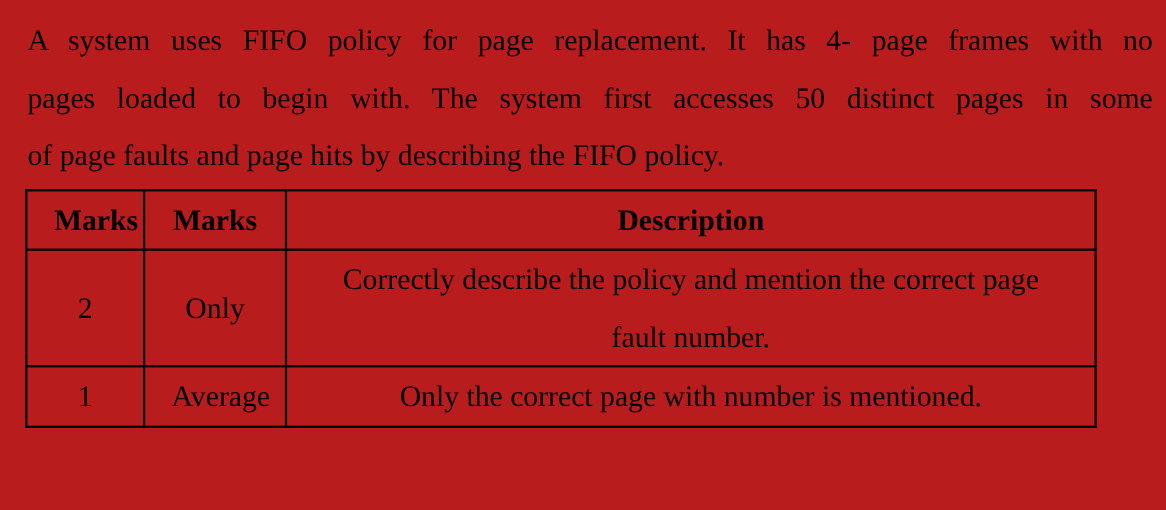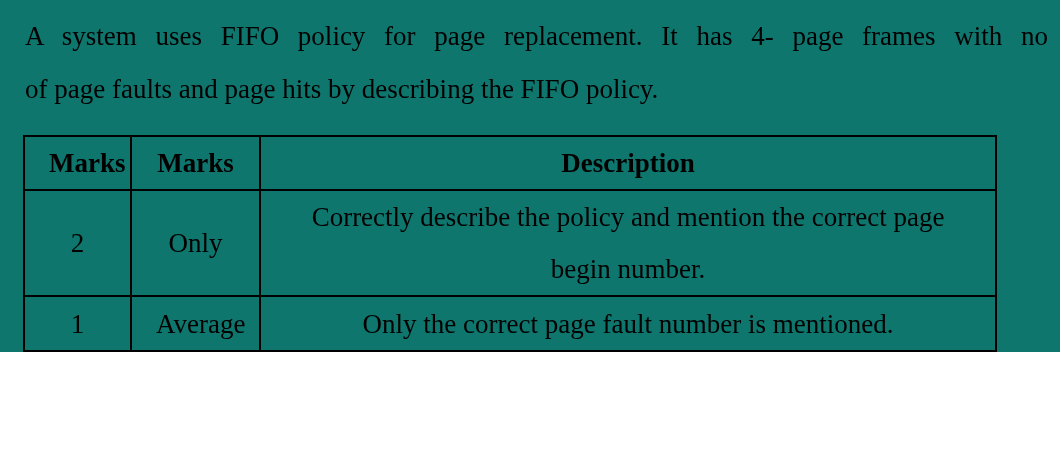--- a/index.html
+++ b/index.html
@@ -6,22 +6,22 @@
 
   html, body {
     width: 1060px;
     height: 464px;
     background: #ffffff;
     overflow: hidden;
   }
 
   .page {
     width: 1060px;
-    height: 352px;
-    background: #0f766e;
+    height: 464px;
+    background: #b91c1c;
     color: #000000;
     font-family: "Liberation Serif", "DejaVu Serif", serif;
     padding: 10px 12px 0 23px;
   }
 
   
   .question {
     margin-left: 2px;
     width: 1023px;
     font-size: 27px;
@@ -34,21 +34,21 @@
     white-space: normal;
   }
   .q-line.last {
     text-align: right;
     text-align-last: left;
     font-family: Liberation Serif, serif;
   }
 
   
   table.rubric {
-    margin-top: 20px;
+    margin-top: 4px;
     width: 972px;
     border-collapse: collapse;
     table-layout: fixed;
     font-size: 27px;
     color: #000000;
   }
   table.rubric col.c-marks { width: 107px; }
   table.rubric col.c-level { width: 129px; }
   table.rubric col.c-desc  { width: 736px; }
 
@@ -69,43 +69,44 @@
     font-size: 27px;
   }
 </style>
 </head>
 <body>
 
 <div class="page">
 
   <div class="question">
     <div class="q-line">A system uses FIFO policy for page replacement. It has 4- page frames with no</div>
+    <div class="q-line">pages loaded to begin with. The system first accesses 50 distinct pages in some</div>
     <div class="q-line last">of page faults and page hits by describing the FIFO policy.</div>
   </div>
 
   <table class="rubric">
     <colgroup>
       <col class="c-marks">
       <col class="c-level">
       <col class="c-desc">
     </colgroup>
     <thead>
       <tr>
         <th>Marks</th>
         <th>Marks</th>
         <th>Description</th>
       </tr>
     </thead>
     <tbody>
       <tr class="row-good">
         <td>2</td>
         <td>Only</td>
-        <td>Correctly describe the policy and mention the correct page begin number.</td>
+        <td>Correctly describe the policy and mention the correct page fault number.</td>
       </tr>
       <tr class="row-average">
         <td>1</td>
         <td>Average</td>
-        <td>Only the correct page fault number is mentioned.</td>
+        <td>Only the correct page with number is mentioned.</td>
       </tr>
     </tbody>
   </table>
 
 </div>
 
 </body></html>

